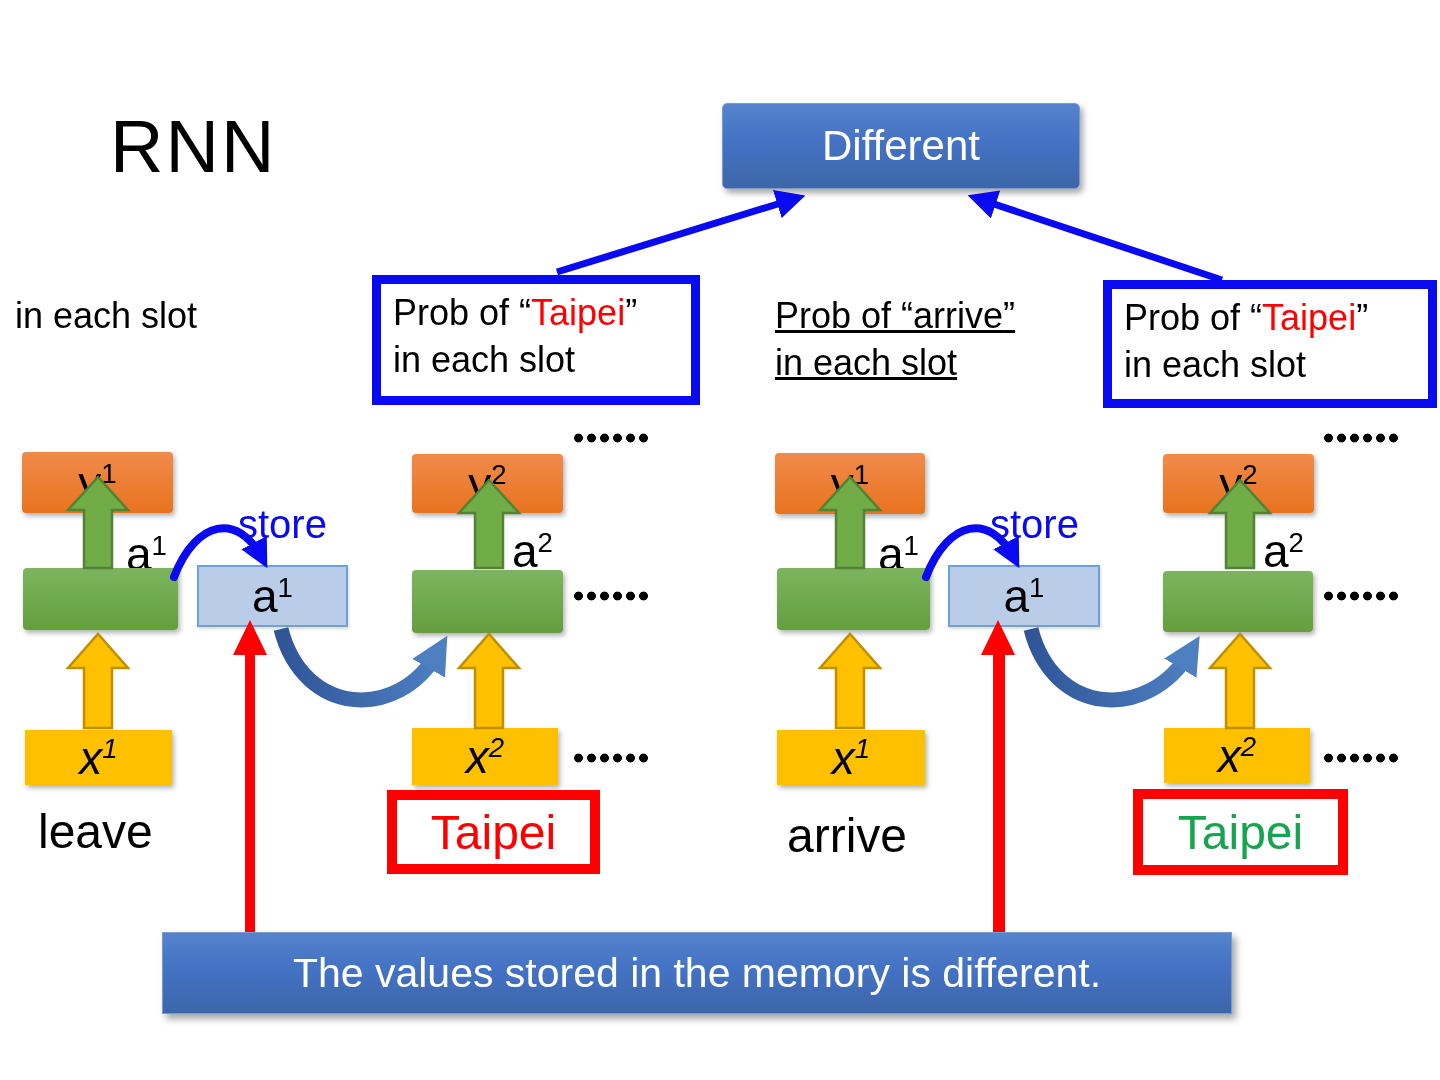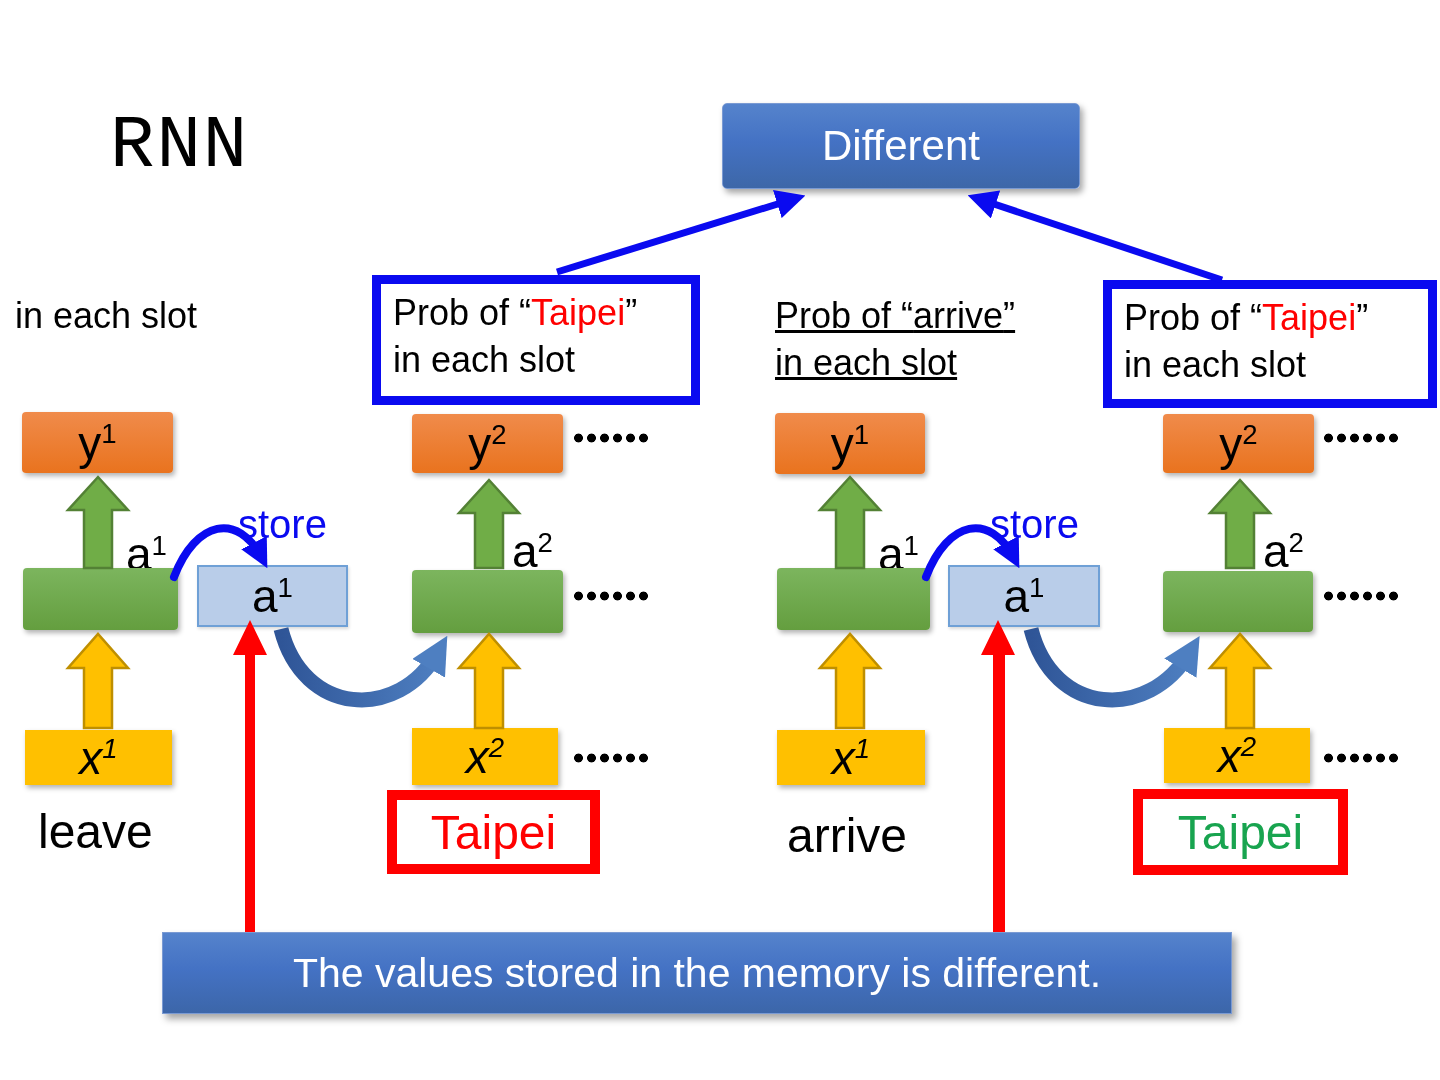--- a/index.html
+++ b/index.html
@@ -3,21 +3,21 @@
 <meta charset="utf-8">
 <style>
   html,body{margin:0;padding:0;background:#fff;}
   .slide{
     position:relative;width:1440px;height:1080px;background:#ffffff;
     font-family:"Liberation Sans",sans-serif;color:#000;overflow:hidden;
   }
   .abs{position:absolute;}
   .center{display:flex;align-items:center;justify-content:center;}
 
-  .title{left:110px;top:104px;font-size:74px;font-weight:400;letter-spacing:2px;font-family:Liberation Mono, monospace;}
+  .title{left:110px;top:104px;font-size:74px;font-weight:400;letter-spacing:2px;}
 
   .diff-box{
     left:722px;top:103px;width:356px;height:84px;border-radius:5px;
     background:linear-gradient(180deg,#5583cc 0%,#4472c4 45%,#3d67a8 100%);
     border:1px solid #7a9ad3;box-shadow:3px 4px 6px rgba(0,0,0,.35);
     color:#fff;font-size:42px;
   }
 
   .caption{font-size:36px;line-height:47px;white-space:nowrap;}
   .caption .hl-red{color:#ff0000;}
@@ -25,21 +25,21 @@
     border:9px solid #0a0af0;background:#fff;box-sizing:border-box;
     padding:5px 10px 0 12px;
   }
 
   .node{box-sizing:border-box;font-size:46px;}
   .node sup,.a-label sup,.mem sup,{}
   sup{font-size:60%;vertical-align:baseline;position:relative;top:-0.55em;}
 
   .orange{
     background:linear-gradient(180deg,#f08b4b,#e9731e);
-    border-radius:4px;box-shadow:2px 3px 5px rgba(0,0,0,.3);
+    border-radius:4px;box-shadow:2px 3px 5px rgba(0,0,0,.3);margin-top:40px;
   }
   .green{
     background:linear-gradient(180deg,#7cb55e,#649e3f);
     border-radius:4px;box-shadow:2px 3px 5px rgba(0,0,0,.3);
   }
   .yellow{
     background:#ffc000;box-shadow:2px 3px 5px rgba(0,0,0,.3);font-style:italic;
   }
   .mem{
     background:#b9cde9;border:2px solid #6fa0d6;box-shadow:1px 2px 3px rgba(0,0,0,.15);

